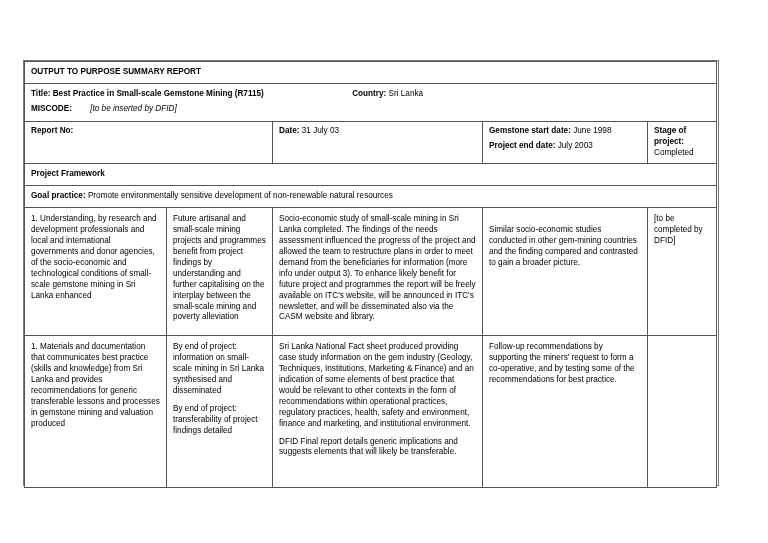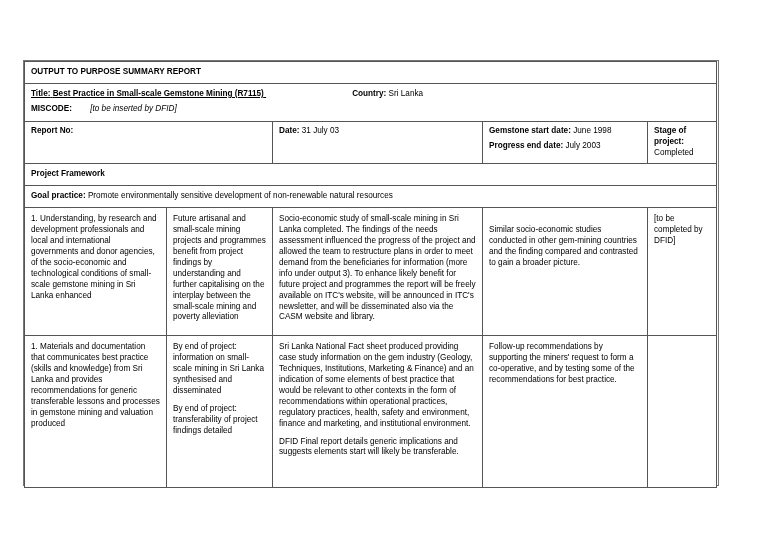--- a/index.html
+++ b/index.html
@@ -43,21 +43,21 @@
     width: 694px;
     height: 424px;
     border: 1px solid #777777;
     pointer-events: none;
   }
   .bold { font-weight: bold; }
   .ital { font-style: italic; margin-left: 16px; }
 
   .band td { padding-top: 5px; padding-bottom: 5px; }
   .title-cell { padding-bottom: 6px !important; }
-  .title-line { margin-bottom: 4px; white-space: nowrap; text-decoration: underline; }
+  .title-line { margin-bottom: 4px; white-space: nowrap; }
   .title-country { display: inline-block; margin-left: 86px; }
   .miscode-line { white-space: nowrap; }
 
   .dateline { margin-bottom: 4px; }
   .dateline:last-child { margin-bottom: 0; }
 
   .hdr td { font-weight: bold; padding-top: 5px; padding-bottom: 5px; }
 
   .body-cell p {
     margin: 0 0 7px 0;
@@ -123,21 +123,21 @@
       <td style="width:106px">
         <span class="bold">Date:</span>
         <span>31 July 03</span>
       </td>
       <td>
         <div class="dateline">
           <span class="bold">Gemstone start date:</span>
           <span>June 1998</span>
         </div>
         <div class="dateline">
-          <span class="bold">Progress end date:</span>
+          <span class="bold">Project end date:</span>
           <span>July 2003</span>
         </div>
       </td>
       <td>
         <span class="bold">Stage of project:</span>
         <span>Completed</span>
       </td>
     </tr>
 
     <tr class="band">
@@ -164,21 +164,21 @@
     </tr>
 
     <tr class="r2">
       <td class="body-cell cell-pad-top">1. Materials and documentation that communicates best practice (skills and knowledge) from Sri Lanka and provides recommendations for generic transferable lessons and processes in gemstone mining and valuation produced</td>
       <td class="body-cell cell-pad-top">
         <p>By end of project: information on small-scale mining in Sri Lanka synthesised and disseminated</p>
         <p>By end of project: transferability of project findings detailed</p>
       </td>
       <td class="body-cell cell-pad-top">
         <p>Sri Lanka National Fact sheet produced providing case study information on the gem industry (Geology, Techniques, Institutions, Marketing &amp; Finance) and an indication of some elements of best practice that would be relevant to other contexts in the form of recommendations within operational practices, regulatory practices, health, safety and environment, finance and marketing, and institutional environment.</p>
-        <p>DFID Final report details generic implications and suggests elements start will likely be transferable.</p>
+        <p>DFID Final report details generic implications and suggests elements that will likely be transferable.</p>
       </td>
       <td class="body-cell rec-cell2">Follow-up recommendations by supporting the miners' request to form a co-operative, and by testing some of the recommendations for best practice.</td>
       <td class="body-cell cell-pad-top"></td>
     </tr>
 
   </tbody>
     </table>
 </div>
 
 </body></html>

